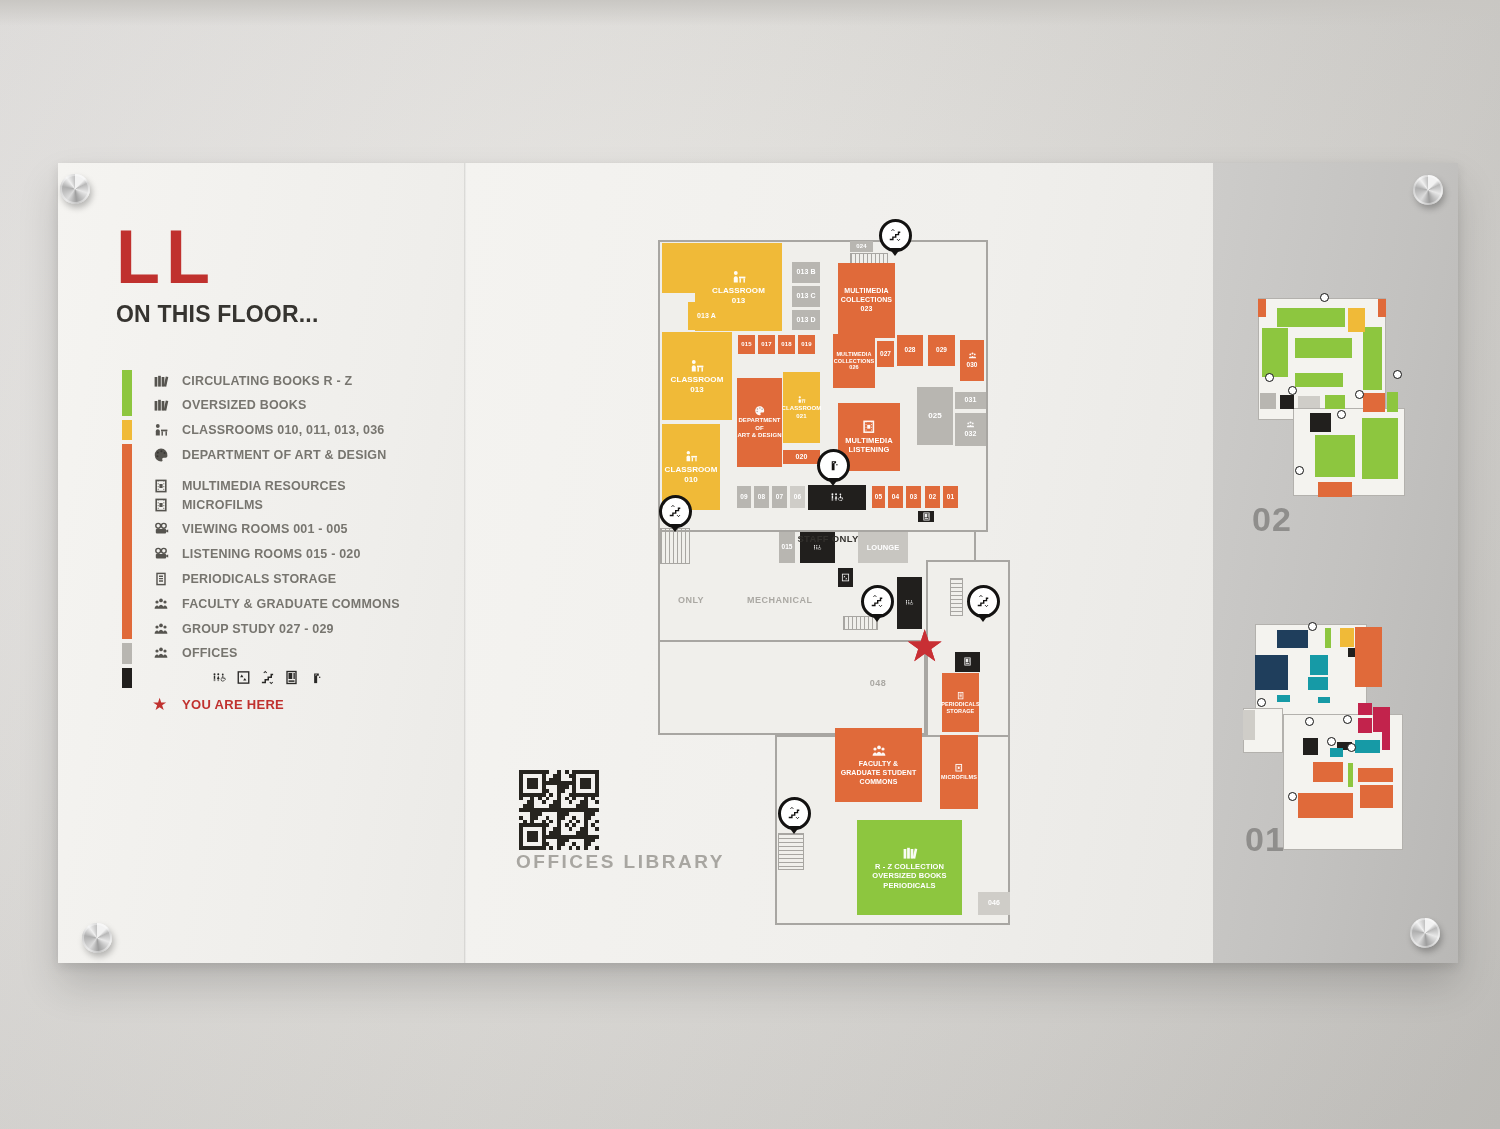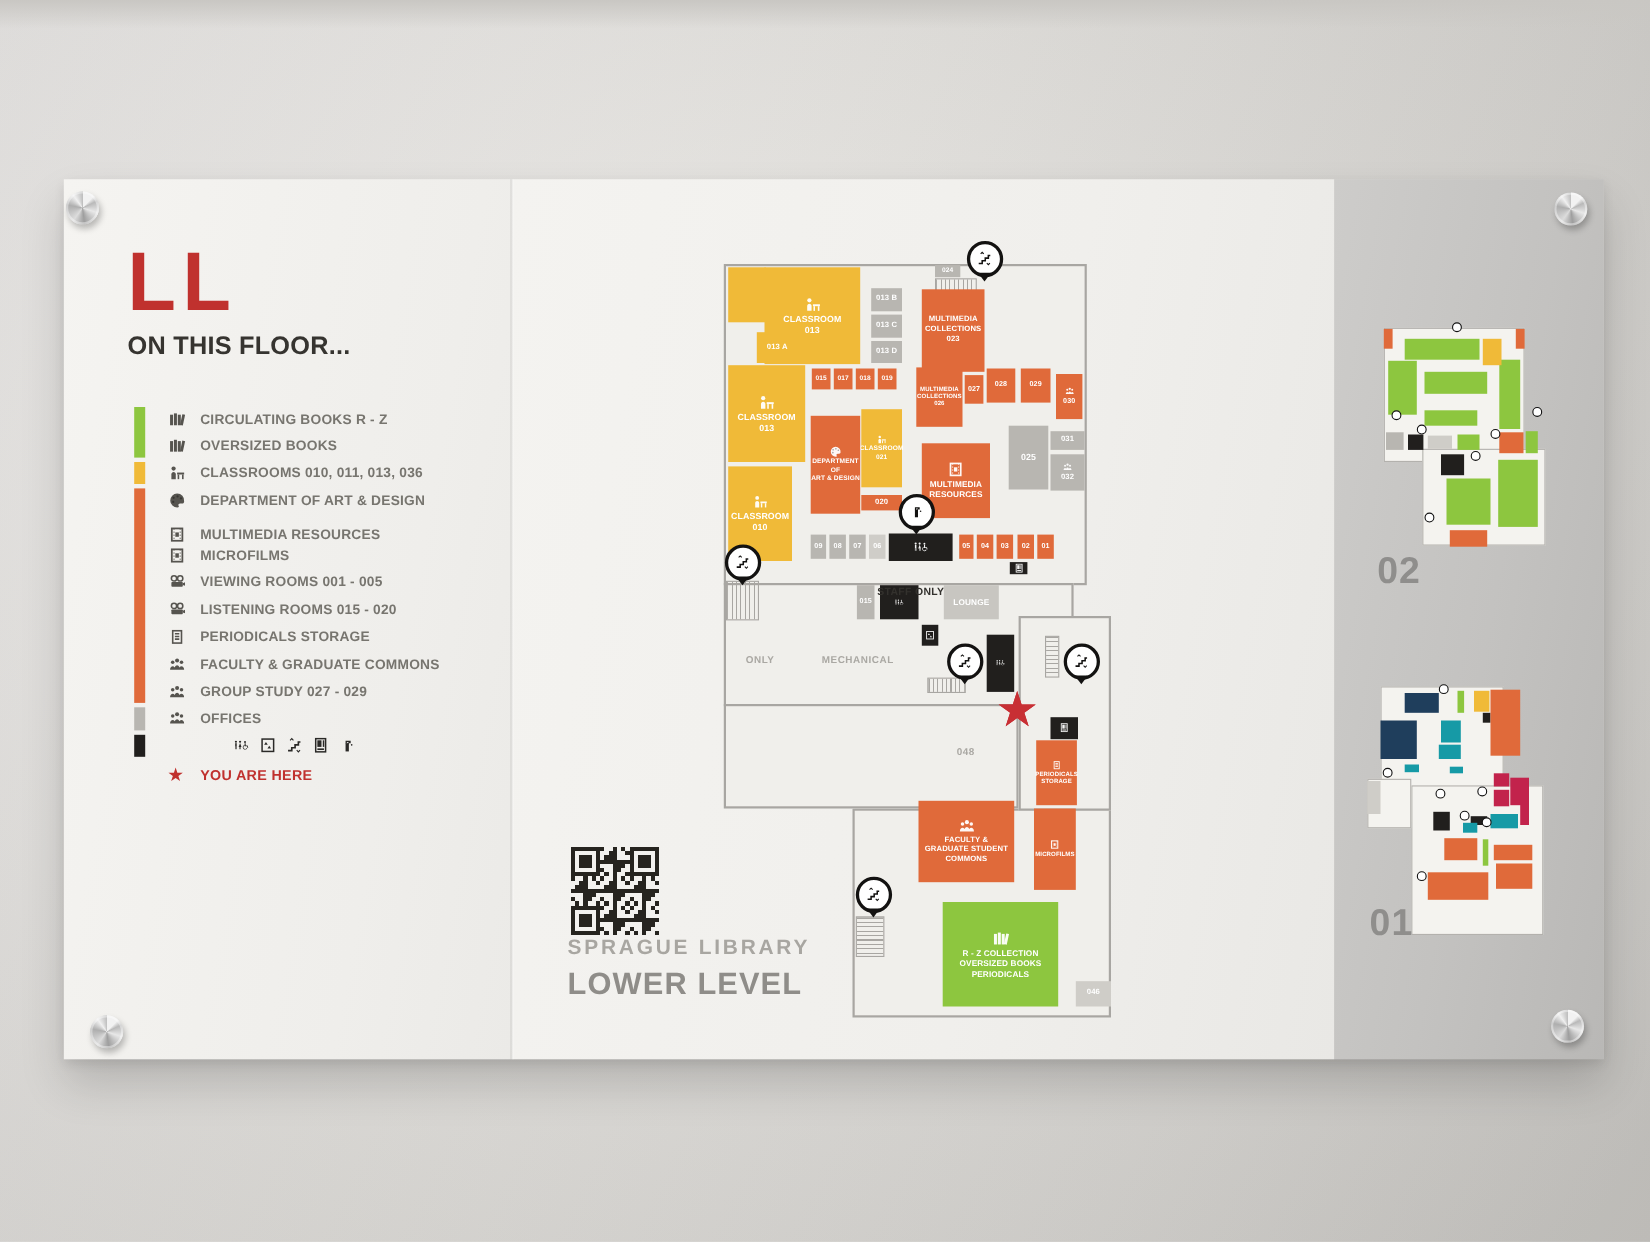--- a/index.html
+++ b/index.html
@@ -444,21 +444,21 @@
       </div>
       <div class="room" style="left: 180px; top: 175px; width: 62px; height: 68px; background: rgb(224, 106, 58); font-size: 7.5px; z-index: 3;">
         <div class="ric" style="width: 15.5px; height: 15.5px; color: rgba(255, 255, 255, 0.95);">
           <svg viewBox="0 0 20 20" fill="none" stroke="currentColor" stroke-width="2" width="15.5" height="15.5">
             <rect x="4" y="3" width="12" height="14"></rect>
             <rect x="8" y="7.5" width="4" height="5" fill="currentColor" stroke="none"></rect>
             <path d="M6.5 3v14M13.5 3v14" stroke-width="1" stroke-dasharray="1.5 2"></path>
           </svg>
         </div>
         <div>MULTIMEDIA</div>
-        <div>RESOURCES</div>
+        <div>LISTENING</div>
       </div>
       <div class="room" style="left: 214px; top: 258px; width: 13px; height: 22px; background: rgb(224, 106, 58); font-size: 6.5px; z-index: 3;">
         <div>05</div>
       </div>
       <div class="room" style="left: 230px; top: 258px; width: 15px; height: 22px; background: rgb(224, 106, 58); font-size: 6.5px; z-index: 3;">
         <div>04</div>
       </div>
       <div class="room" style="left: 248px; top: 258px; width: 15px; height: 22px; background: rgb(224, 106, 58); font-size: 6.5px; z-index: 3;">
         <div>03</div>
       </div>
@@ -880,22 +880,21 @@
         <rect x="16" y="80" width="4" height="4"></rect>
         <rect x="20" y="80" width="4" height="4"></rect>
         <rect x="24" y="80" width="4" height="4"></rect>
         <rect x="32" y="80" width="4" height="4"></rect>
         <rect x="40" y="80" width="4" height="4"></rect>
         <rect x="52" y="80" width="4" height="4"></rect>
         <rect x="60" y="80" width="4" height="4"></rect>
         <rect x="68" y="80" width="4" height="4"></rect>
         <rect x="80" y="80" width="4" height="4"></rect>
       </svg></div>
-  <div class="lib-name">SPRAGUE LIBRARY</div>
-  <div class="level-name">LOWER LEVEL</div>
+  <div class="lib-name">OFFICES LIBRARY</div>
 
   <div id="minimaps">
       <div class="minimap" style="position: absolute; left: 1200px; top: 130px; width: 150px; height: 210px;">
         <div class="mm-plate" style="left: 0px; top: 5px; width: 128px; height: 122px;"></div>
         <div class="mm-plate" style="left: 35px; top: 115px; width: 112px; height: 88px;"></div>
         <div class="mm-block" style="left: 19px; top: 15px; width: 68px; height: 19px; background: rgb(141, 198, 63); z-index: 2;"></div>
         <div class="mm-block" style="left: 4px; top: 35px; width: 26px; height: 49px; background: rgb(141, 198, 63); z-index: 2;"></div>
         <div class="mm-block" style="left: 37px; top: 45px; width: 57px; height: 20px; background: rgb(141, 198, 63); z-index: 2;"></div>
         <div class="mm-block" style="left: 105px; top: 34px; width: 19px; height: 63px; background: rgb(141, 198, 63); z-index: 2;"></div>
         <div class="mm-block" style="left: 37px; top: 80px; width: 48px; height: 14px; background: rgb(141, 198, 63); z-index: 2;"></div>

